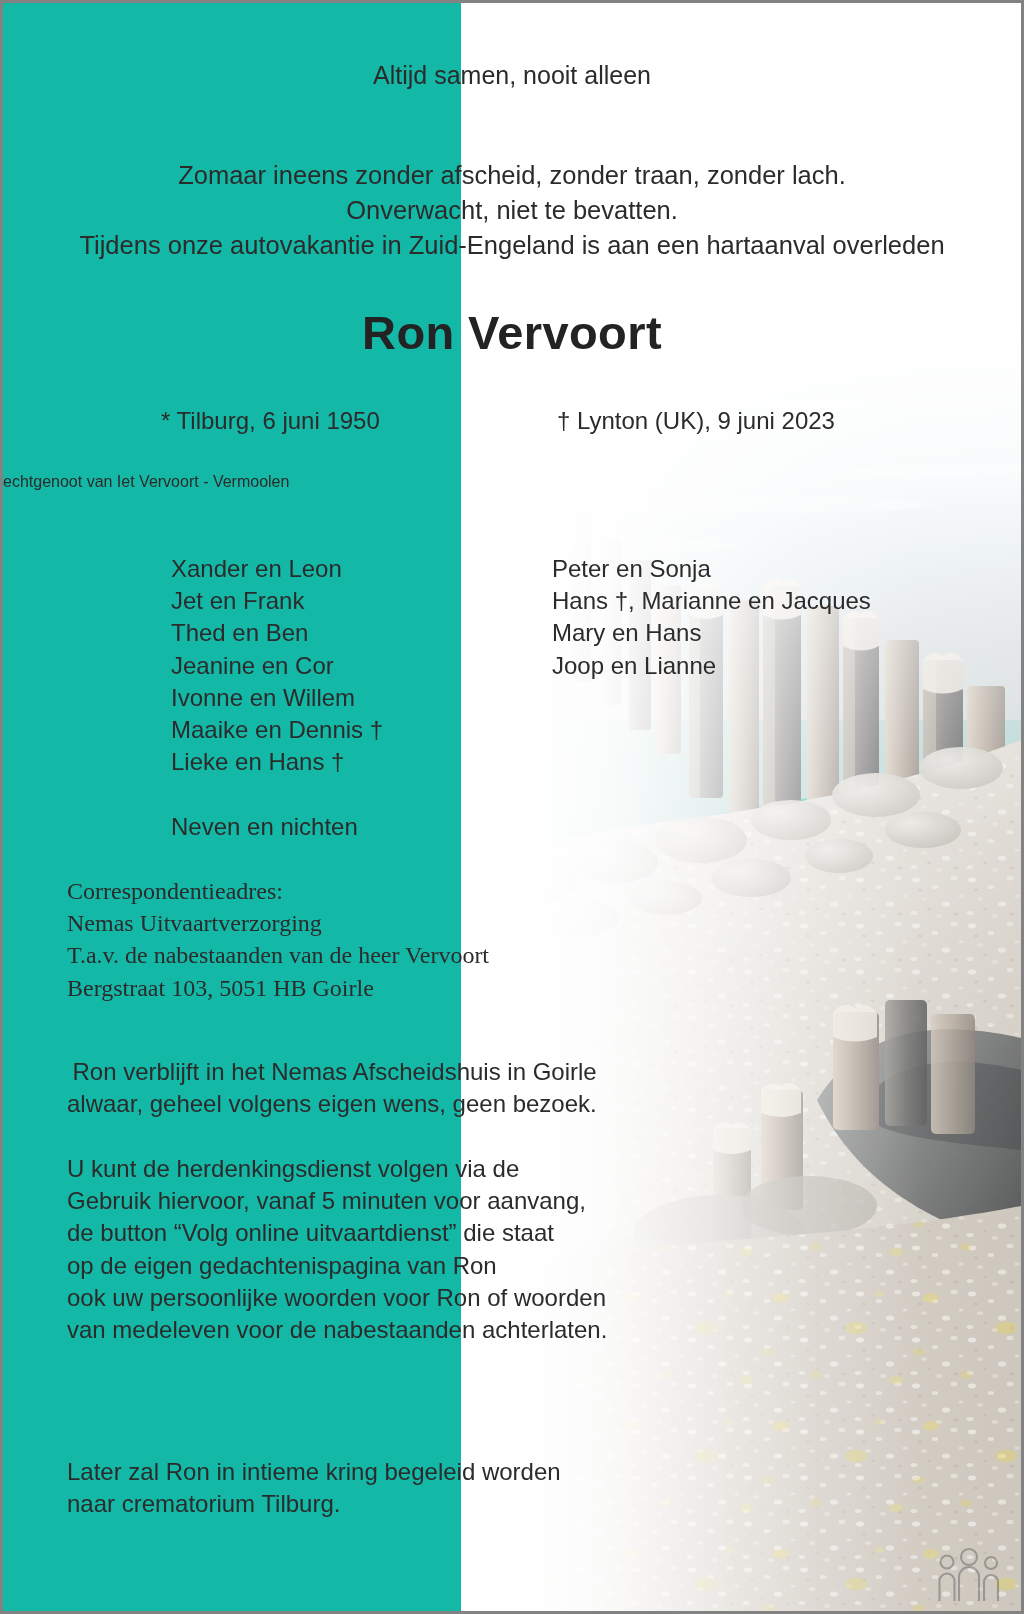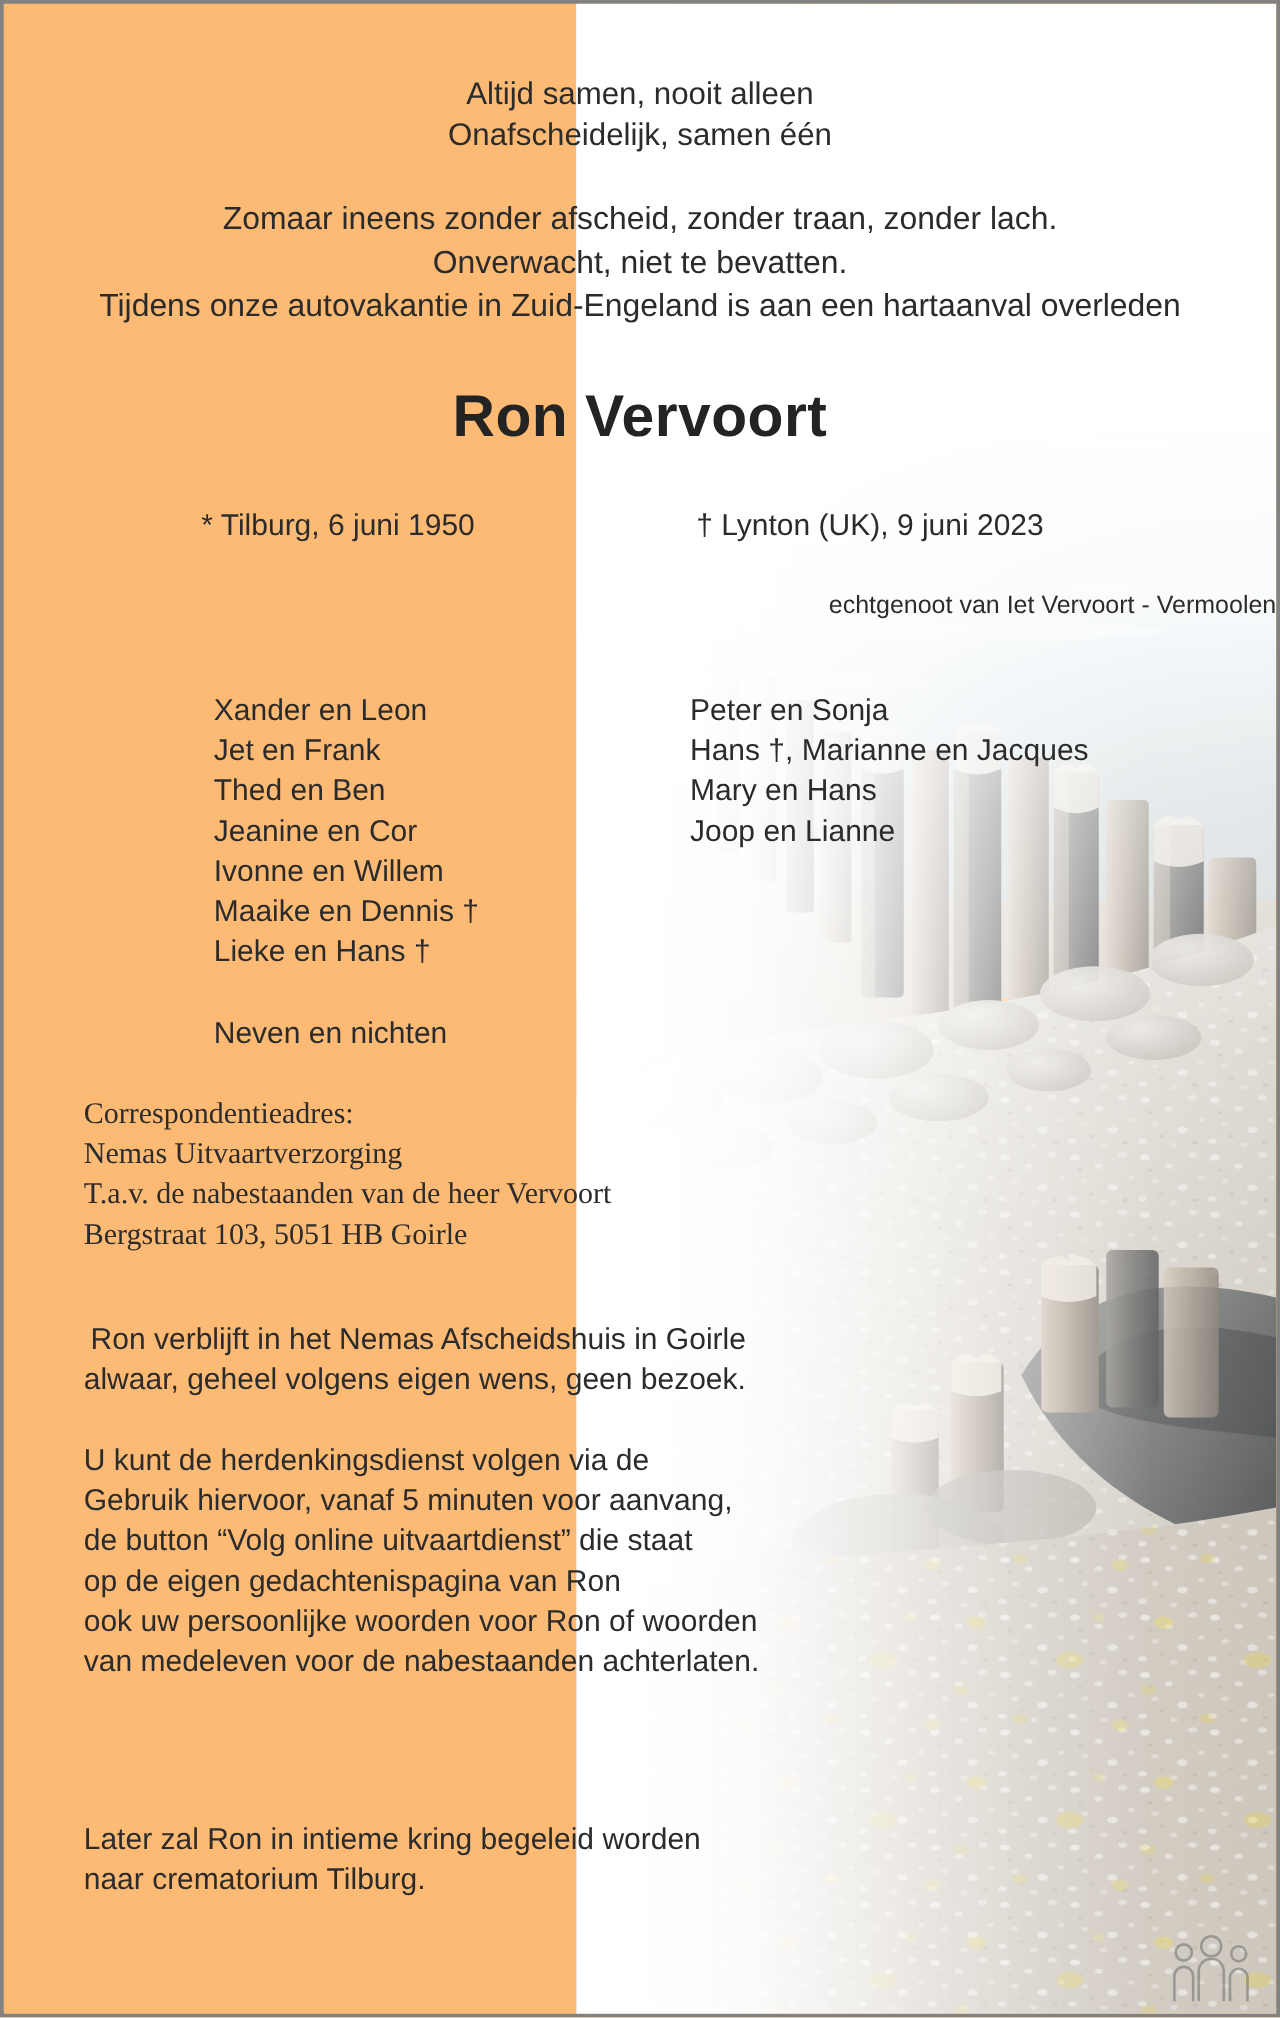--- a/index.html
+++ b/index.html
@@ -8,21 +8,21 @@
     background: #ffffff;
   }
   body {
     font-family: "Liberation Sans", sans-serif;
   }
 
   .card {
     position: relative;
     width: 1024px;
     height: 1614px;
-    background: #fdba74;
+    background: #14b8a6;
     overflow: hidden;
     box-sizing: border-box;
     border: 3px solid #828282;
   }
 
   
   .photo {
     position: absolute;
     right: 0;
     top: 0;
@@ -129,22 +129,22 @@
     top: 0;
     font-size: 24px;
     color: #2b2b2b;
   }
 
   .spouse {
     position: absolute;
     left: 0;
     right: 0;
     top: 470px;
-    text-align: right;
-    font-size: 20px;
+    text-align: left;
+    font-size: 16px;
     color: #2b2b2b;
   }
 
   .survivors {
     position: absolute;
     top: 550px;
     left: 0;
     width: 100%;
   }
   .survivor-col {
@@ -355,21 +355,20 @@
       <rect x="0" y="0" width="560" height="1614" fill="#ffffff" opacity="0.08"></rect>
     </svg>
     <div class="photo-fade-left"></div>
     <div class="photo-fade-top"></div>
   </div>
 
   <div class="content">
 
     <div class="verse">
       <div>Altijd samen, nooit alleen</div>
-      <div>Onafscheidelijk, samen één</div>
     </div>
 
     <div class="stanza2">
       <div>Zomaar ineens zonder afscheid, zonder traan, zonder lach.</div>
       <div>Onverwacht, niet te bevatten.</div>
       <div>Tijdens onze autovakantie in Zuid-Engeland is aan een hartaanval overleden</div>
     </div>
 
     <div class="name">Ron Vervoort</div>
 

